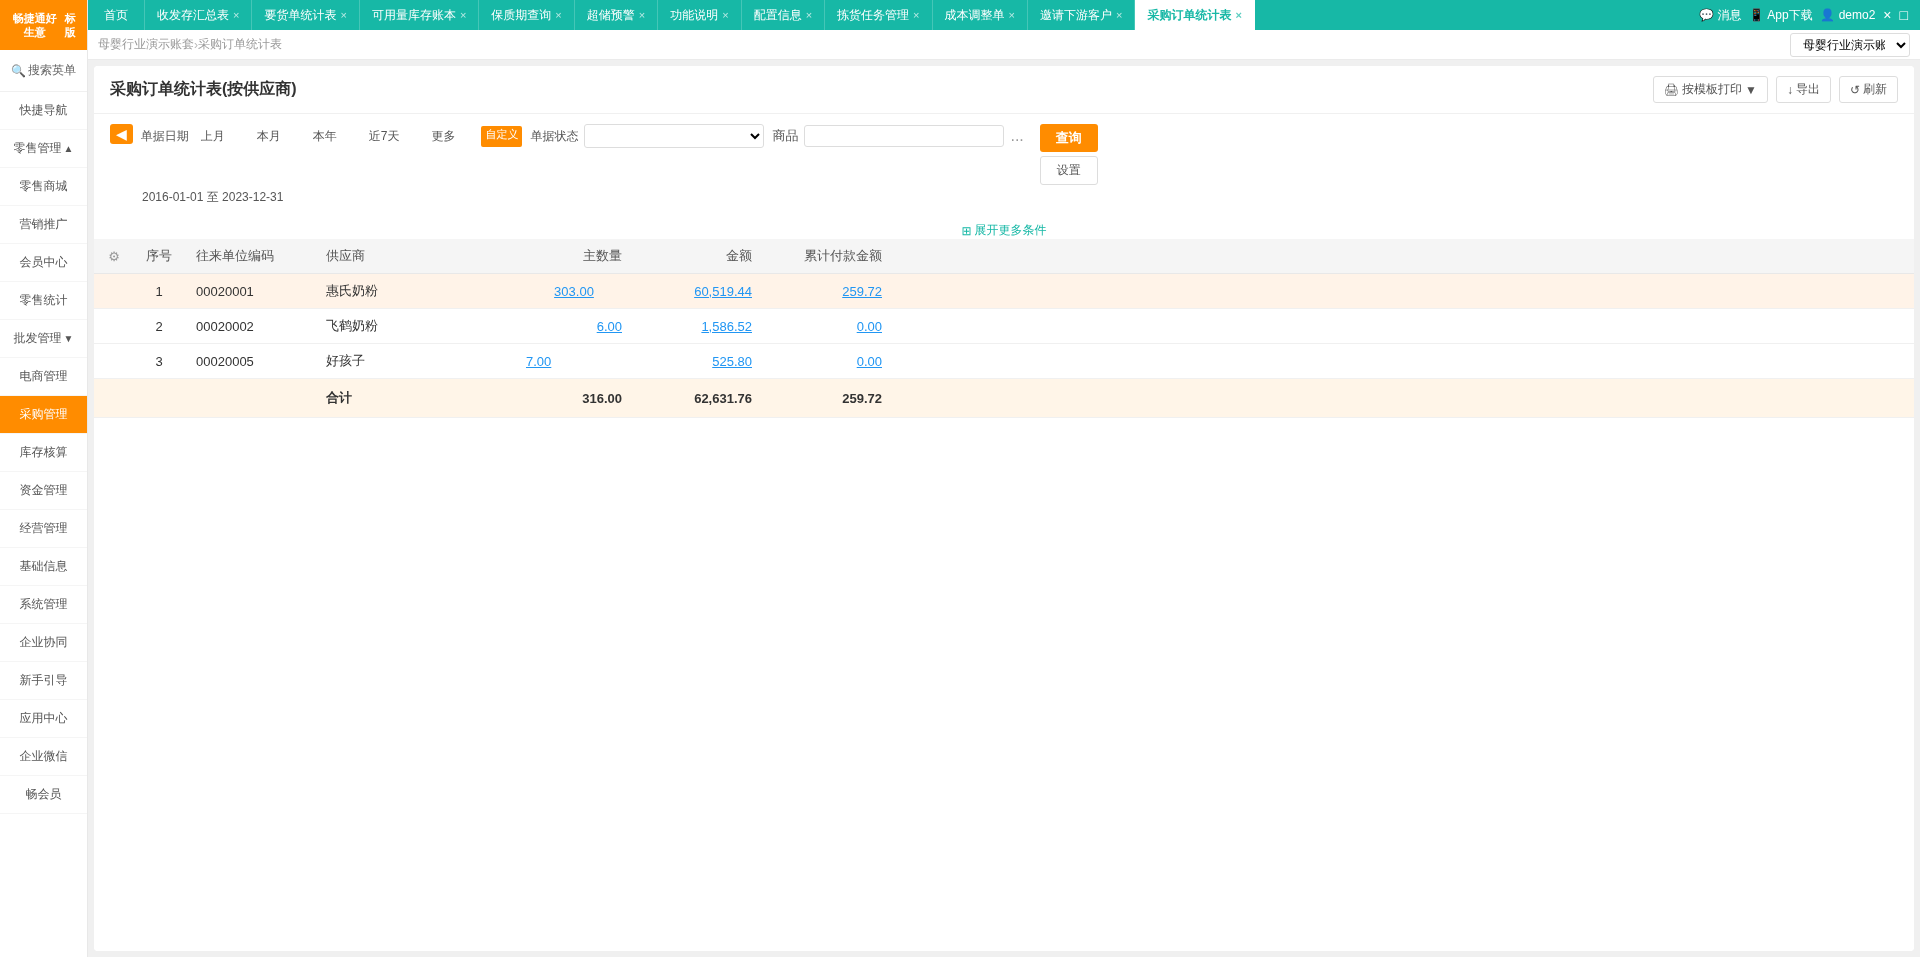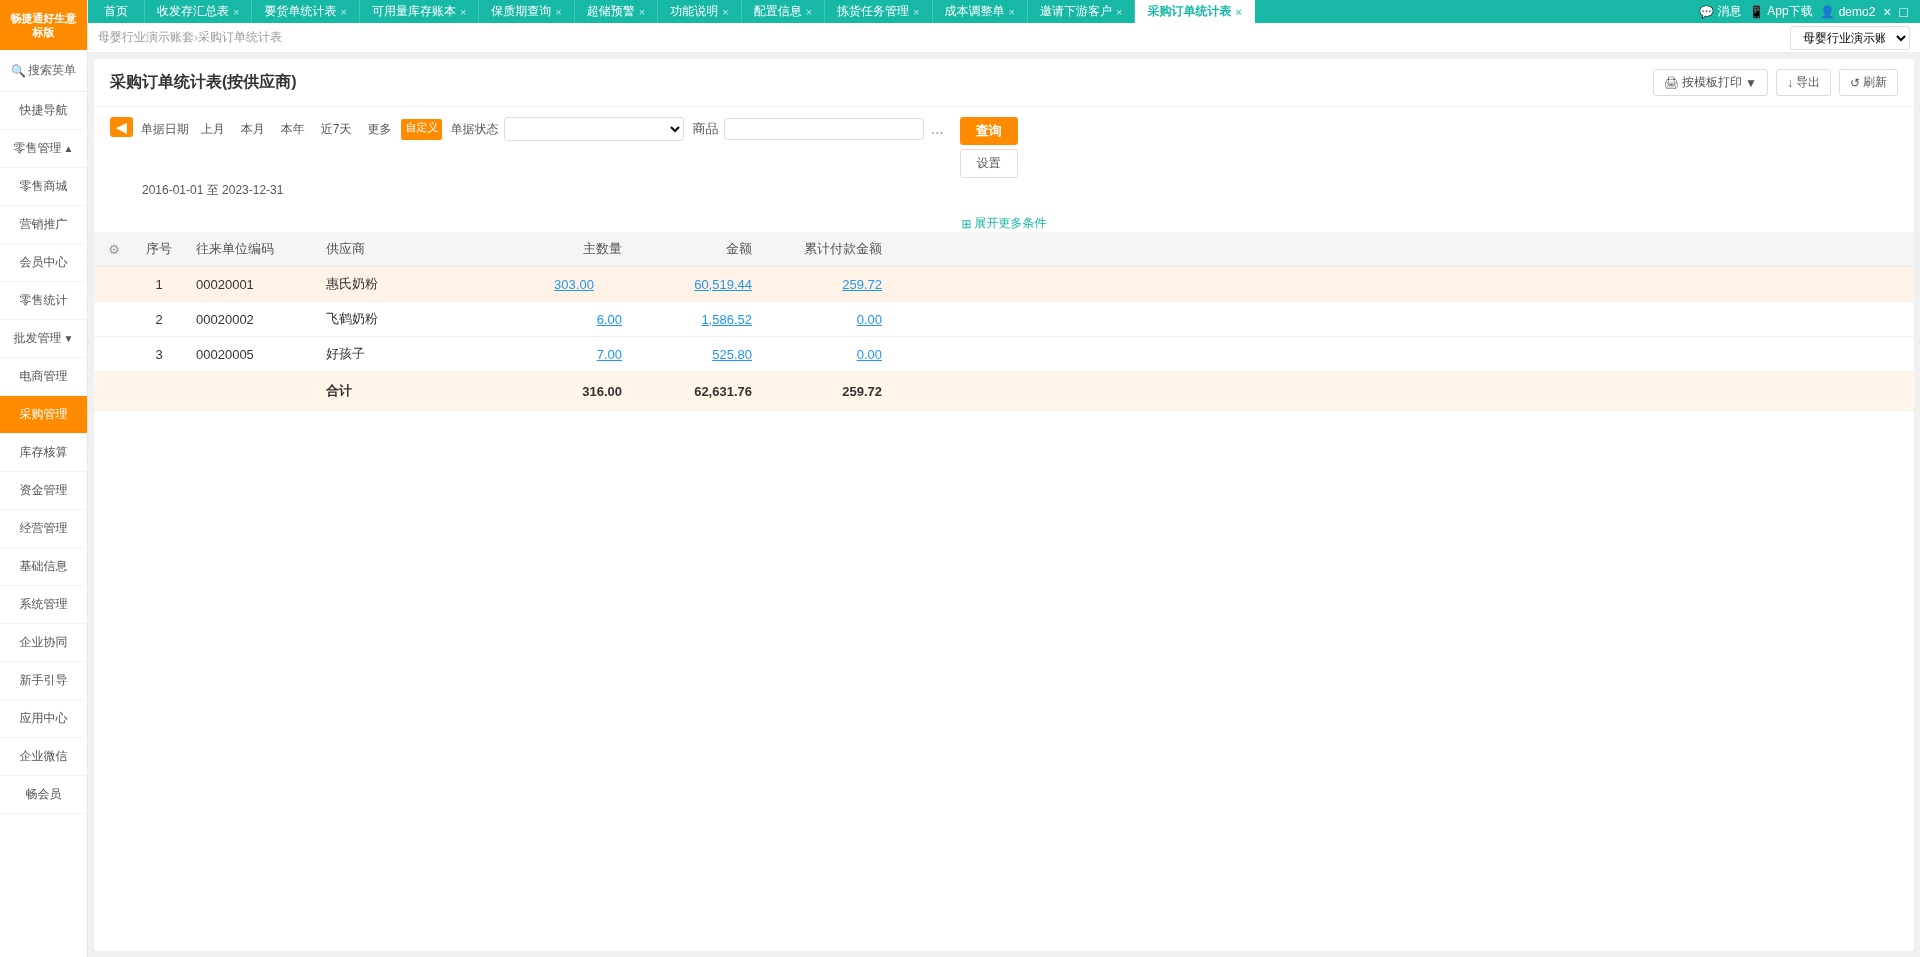--- a/index.html
+++ b/index.html
@@ -1,53 +1,53 @@
 <!DOCTYPE html>
 <html><head>
   <meta charset="utf-8">
   <style>
     * { box-sizing: border-box; margin: 0; padding: 0; }
     body { font-family: 'Microsoft YaHei', sans-serif; font-size: 13px; color: #333; background: #f0f0f0; display: flex; height: 957px; overflow: hidden; }
 
     
     .sidebar { width: 88px; background: #fff; display: flex; flex-direction: column; border-right: 1px solid #e8e8e8; flex-shrink: 0; }
-    .sidebar-logo { background: #ff8c00; padding: 8px; display: flex; flex-direction: column; align-items: center; justify-content: center; height: 50px; }
+    .sidebar-logo { background: #ff8c00; padding: 8px; display: flex; flex-direction: row; align-items: center; justify-content: center; height: 50px; }
     .sidebar-logo-text { color: #fff; font-size: 11px; font-weight: bold; text-align: center; line-height: 1.3; }
     .sidebar-search { padding: 8px 6px; border-bottom: 1px solid #f0f0f0; }
     .sidebar-search-btn { width: 100%; background: none; border: none; cursor: pointer; color: #666; font-size: 12px; display: flex; align-items: center; justify-content: center; gap: 2px; padding: 4px; }
     .sidebar-nav-item { padding: 10px 4px; text-align: center; cursor: pointer; font-size: 12px; color: #555; border-bottom: 1px solid #f5f5f5; }
     .sidebar-nav-item.active { color: #fff; background: #ff8c00; }
     .sidebar-nav-item.section-header { display: flex; align-items: center; justify-content: center; gap: 2px; }
     .sidebar-nav-item .arrow { font-size: 10px; }
 
     
     .main { flex: 1; display: flex; flex-direction: column; overflow: hidden; }
 
     
-    .top-bar { background: #17b8a6; display: flex; align-items: center; height: 23px; overflow: hidden; }
+    .top-bar { background: #17b8a6; display: flex; align-items: center; height: 30px; overflow: hidden; }
     .top-bar-tabs { display: flex; flex: 1; overflow: hidden; height: 100%; }
     .tab-item { display: flex; align-items: center; padding: 0 12px; height: 100%; color: #fff; font-size: 12px; cursor: pointer; white-space: nowrap; border-right: 1px solid rgba(255,255,255,0.2); gap: 4px; flex-shrink: 0; }
     .tab-item.active { background: #fff; color: #17b8a6; font-weight: bold; }
     .tab-item .tab-close { color: inherit; font-size: 11px; opacity: 0.7; }
     .tab-item.active .tab-close { color: #17b8a6; }
     .tab-home { padding: 0 16px; }
     .top-bar-actions { display: flex; align-items: center; gap: 8px; padding: 0 12px; color: #fff; font-size: 12px; flex-shrink: 0; }
     .top-bar-actions .action-btn { display: flex; align-items: center; gap: 3px; cursor: pointer; font-size: 12px; color: #fff; }
     .top-bar-actions .icon-btn { font-size: 14px; cursor: pointer; }
 
     
     .page-header { background: #fff; padding: 10px 16px 0; display: flex; align-items: center; justify-content: space-between; border-bottom: 1px solid #f0f0f0; }
     .page-title { font-size: 16px; font-weight: bold; color: #333; padding-bottom: 10px; }
     .page-header-actions { display: flex; align-items: center; gap: 8px; padding-bottom: 10px; }
     .btn-template { display: flex; align-items: center; gap: 3px; border: 1px solid #ddd; background: #fff; border-radius: 3px; padding: 4px 10px; cursor: pointer; font-size: 12px; color: #555; }
     .btn-export { display: flex; align-items: center; gap: 3px; border: 1px solid #ddd; background: #fff; border-radius: 3px; padding: 4px 10px; cursor: pointer; font-size: 12px; color: #555; }
     .btn-refresh { display: flex; align-items: center; gap: 3px; border: 1px solid #ddd; background: #fff; border-radius: 3px; padding: 4px 10px; cursor: pointer; font-size: 12px; color: #555; }
     .filter-group { display: flex; align-items: center; gap: 6px; font-size: 12px; }
     .filter-label { color: #555; white-space: nowrap; }
-    .date-shortcuts { display: flex; gap: 4px; }
+    .date-shortcuts { display: flex; gap: 20px; }
     .date-shortcut { padding: 2px 6px; font-size: 12px; cursor: pointer; color: #555; background: none; border: none; }
     .custom-tag { background: #ff8c00; color: #fff; font-size: 11px; padding: 1px 4px; border-radius: 2px; }
     .filter-select { border: 1px solid #ddd; border-radius: 3px; padding: 3px 8px; font-size: 12px; width: 180px; background: #fff; }
     .filter-more-btn { display: flex; align-items: center; gap: 3px; color: #17b8a6; font-size: 12px; cursor: pointer; background: none; border: none; margin: auto; }
     .filter-expand-row { display: flex; justify-content: center; margin-top: 8px; }
     .product-input { border: 1px solid #ddd; border-radius: 3px; padding: 3px 8px; font-size: 12px; width: 200px; }
     .btn-query { background: #ff8c00; color: #fff; border: none; border-radius: 3px; padding: 5px 16px; font-size: 13px; cursor: pointer; font-weight: bold; }
     .btn-settings { background: #fff; color: #555; border: 1px solid #ddd; border-radius: 3px; padding: 5px 12px; font-size: 12px; cursor: pointer; }
 
     
@@ -353,21 +353,21 @@
     <td class="col-qty" style="text-align:right;"><span class="link-text">6.00</span></td>
     <td class="col-amount" style="text-align:right;"><span class="link-text">1,586.52</span></td>
     <td class="col-paid" style="text-align:right;"><span class="link-text">0.00</span></td>
     <td></td>
   </tr>
               <tr>
     <td class="settings-col"></td>
     <td class="col-num">3</td>
     <td class="col-code">00020005</td>
     <td class="col-supplier">好孩子</td>
-    <td class="col-qty" style="text-align:right;"><span class="link-text">7.00</span></td>
+    <td class="col-qty" style="text-align:left;"><span class="link-text">7.00</span></td>
     <td class="col-amount" style="text-align:right;"><span class="link-text">525.80</span></td>
     <td class="col-paid" style="text-align:right;"><span class="link-text">0.00</span></td>
     <td></td>
   </tr>
             </tbody>
           <tfoot>
             <tr class="table-footer">
               <td class="settings-col"></td>
               <td class="col-num"></td>
               <td class="col-code"></td>

